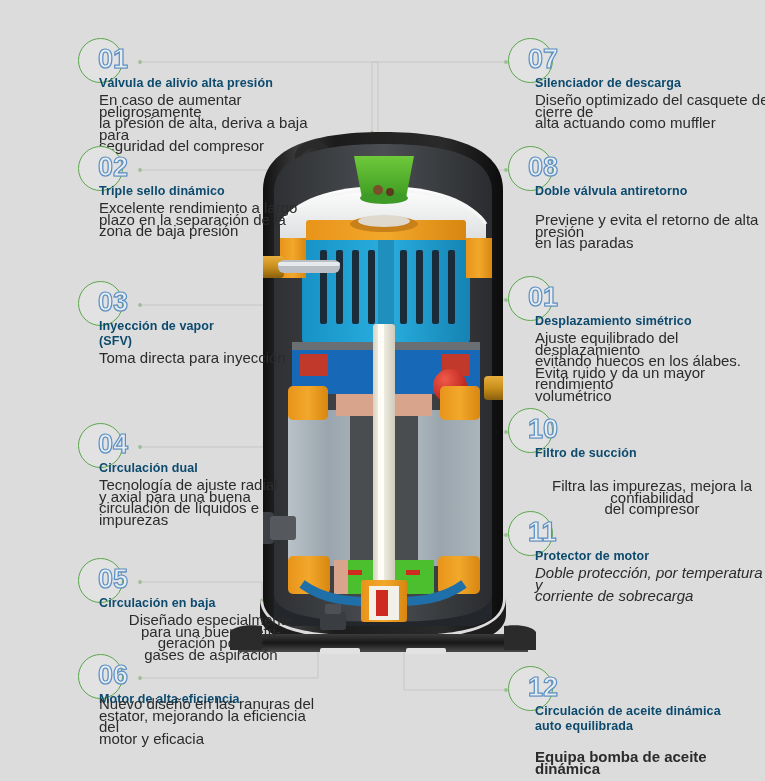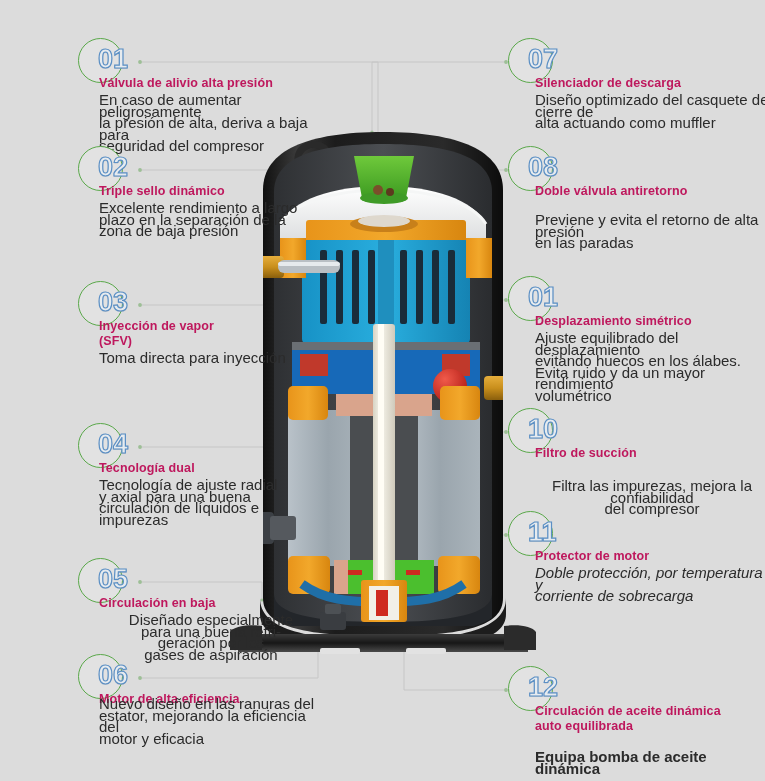--- a/index.html
+++ b/index.html
@@ -39,21 +39,21 @@
     letter-spacing:0px;
     color:#e6ebef;
     -webkit-text-stroke:1.2px #5b8fc4;
     text-shadow:0 1px 0 rgba(120,140,160,.35);
     font-family:"Liberation Sans", sans-serif;
     white-space:nowrap;
     line-height:1;
   }
   .c-title{
     position:absolute;left:21px;top:38px;width:220px;
-    font-size:12.5px;font-weight:bold;color:#be185d;
+    font-size:12.5px;font-weight:bold;color:#0c4a6e;
     line-height:14px;
     letter-spacing:.1px;
   }
   .c-title.two{line-height:14.5px;}
   .c-body{
     position:absolute;left:21px;width:224px;
     font-size:15px;color:#2b2b2b;line-height:11.6px;
   }
   .callout.right .c-title,
   .callout.right .c-body{width:234px;margin-left:6px;}
@@ -290,21 +290,21 @@
       </div>
       <div class="callout left" style="top: 281px;">
         <div class="badge"></div>
         <div class="num">03</div>
         <div class="c-title two">Inyección de vapor<br>(SFV)</div>
         <div class="c-body" style="top: 71px;">Toma directa para inyección</div>
       </div>
       <div class="callout left" style="top: 423px;">
         <div class="badge"></div>
         <div class="num">04</div>
-        <div class="c-title">Tecnología dual</div>
+        <div class="c-title">Circulación dual</div>
         <div class="c-body" style="top: 56px;">Tecnología de ajuste radial<br>y axial para una buena<br>circulación de líquidos e<br>impurezas</div>
       </div>
       <div class="callout left" style="top: 558px;">
         <div class="badge"></div>
         <div class="num">05</div>
         <div class="c-title">Circulación en baja</div>
         <div class="c-body" style="top: 56px; text-align: center;">Diseñado especialmente<br>para una buena refri-<br>geración por los<br>gases de aspiración</div>
       </div>
       <div class="callout left" style="top: 654px;">
         <div class="badge"></div>

